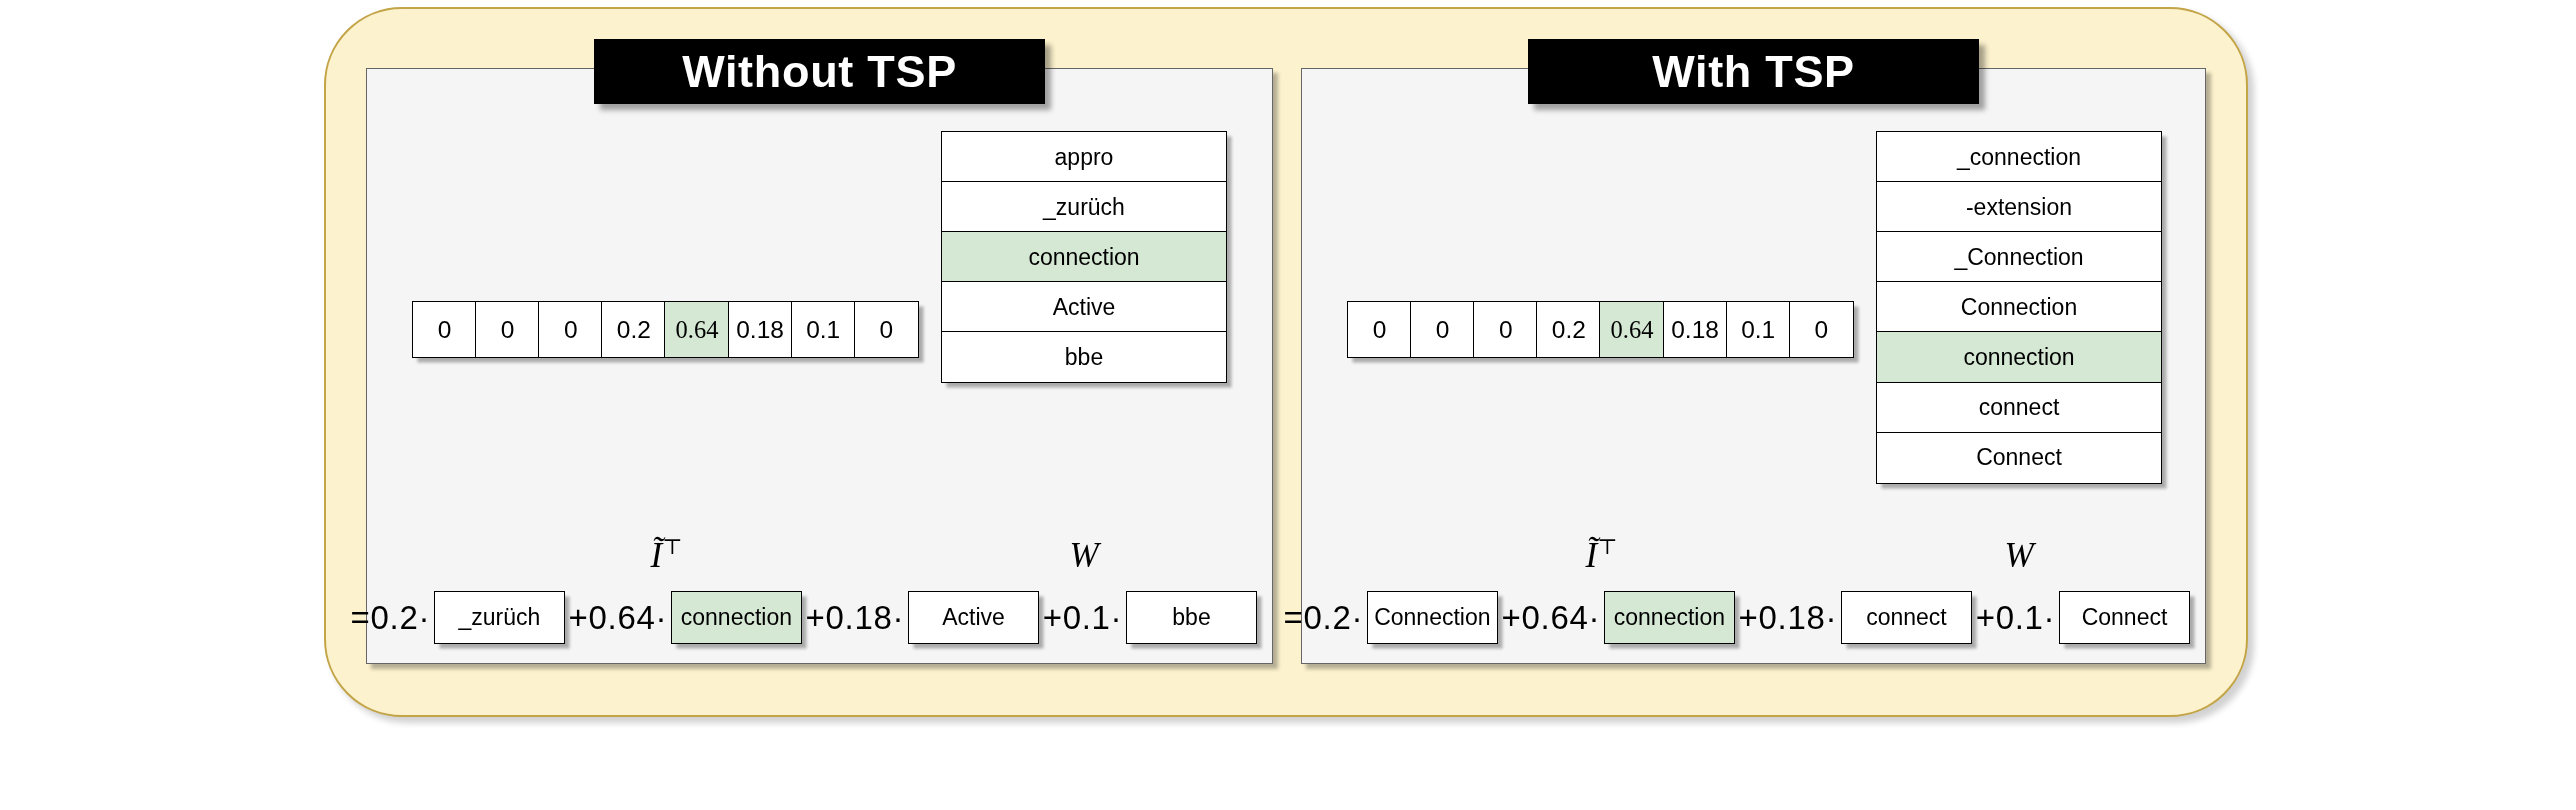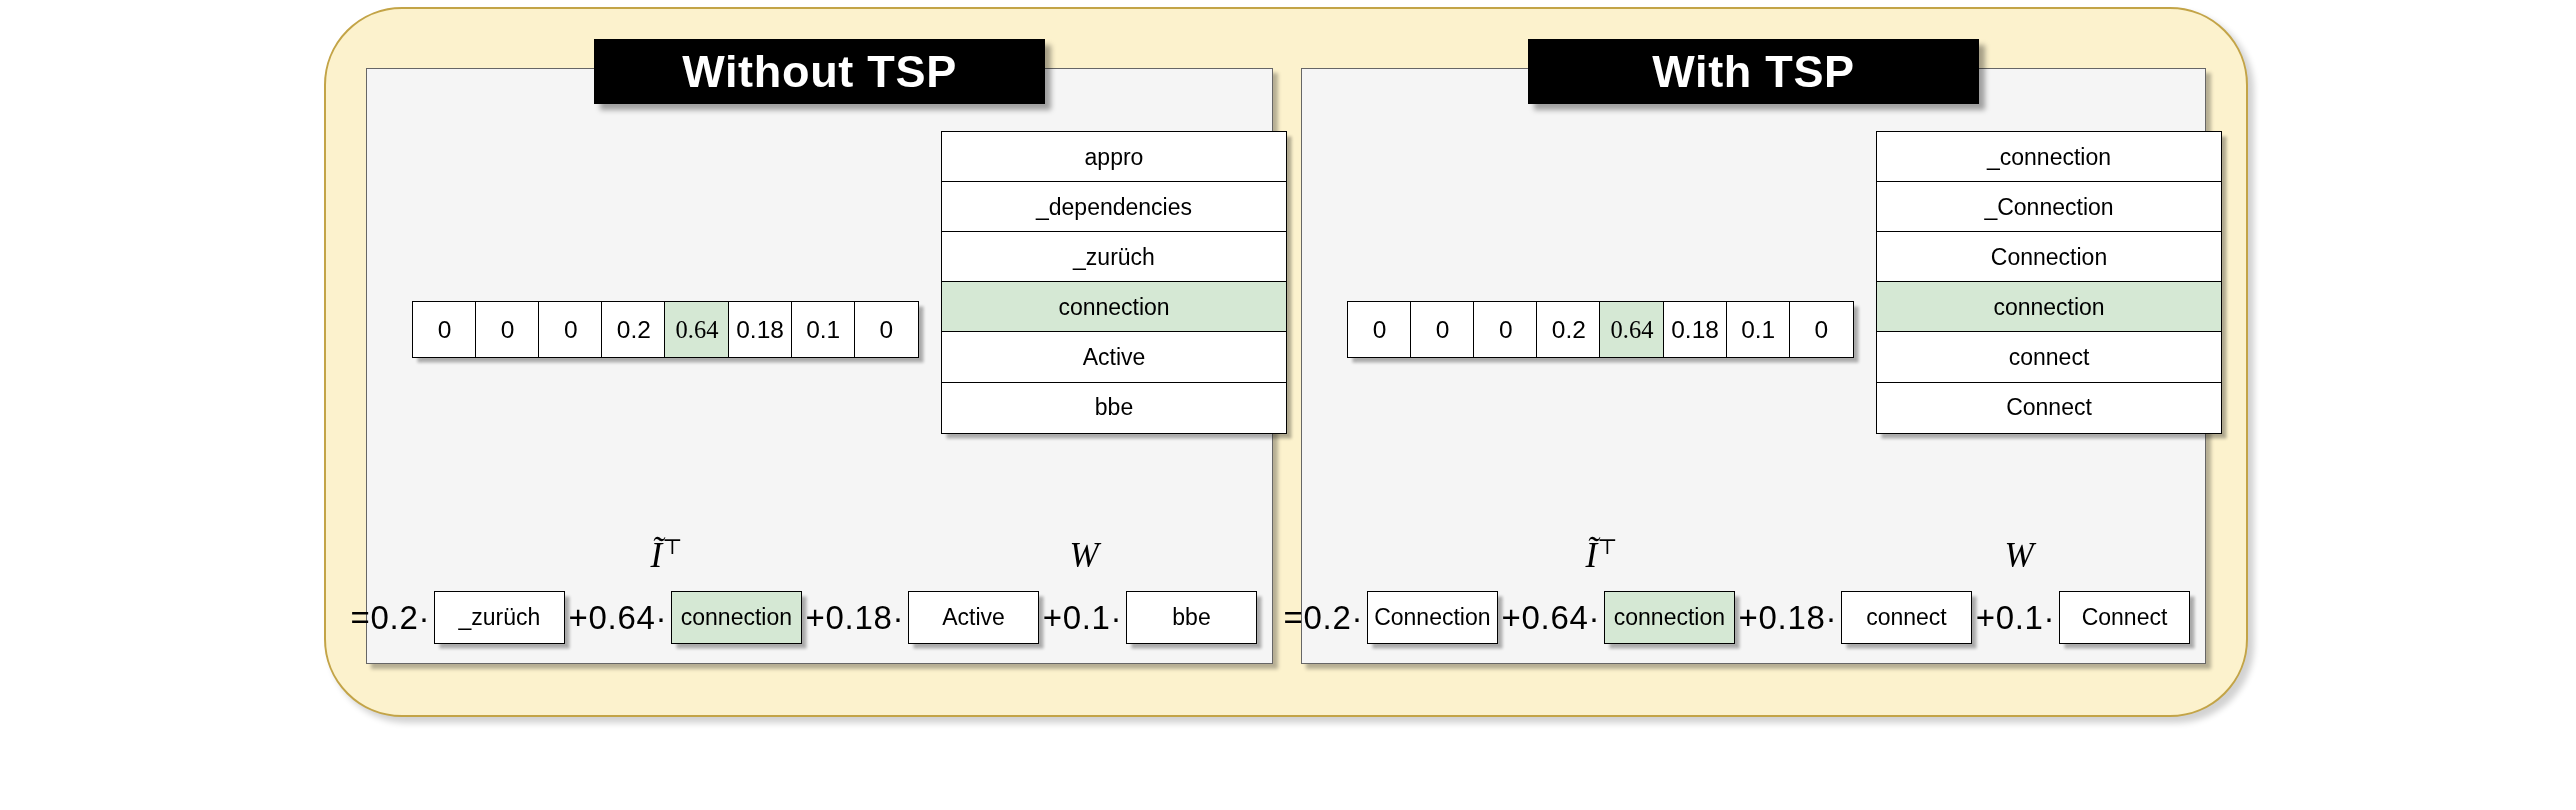--- a/index.html
+++ b/index.html
@@ -42,21 +42,21 @@
   .vector-cell{
     width:65px;height:57px;margin-left:-1.9px;
     border:1.9px solid #000;background:#ffffff;
     display:flex;align-items:center;justify-content:center;
     font-size:24.5px;box-sizing:border-box;flex:none;
   }
   .vector-cell:first-child{margin-left:0;}
   .vector-cell.hl{background:var(--hl-green);font-family:Liberation Serif, serif;}
 
   .word-list{
-    position:absolute;left:574px;top:62px;width:346px;
+    position:absolute;left:574px;top:62px;width:286px;
     box-shadow:4.5px 4.5px 3px rgba(0,0,0,0.3);
   }
   .word-row{
     height:52px;margin-top:-1.9px;
     border:1.9px solid #000;background:#ffffff;
     display:flex;align-items:center;justify-content:center;
     font-size:23px;box-sizing:border-box;
   }
   .word-row:first-child{margin-top:0;}
   .word-row.hl{background:var(--hl-green);}
@@ -104,21 +104,20 @@
         <div class="vector-cell">0</div>
         <div class="vector-cell">0</div>
         <div class="vector-cell">0.2</div>
         <div class="vector-cell hl">0.64</div>
         <div class="vector-cell">0.18</div>
         <div class="vector-cell">0.1</div>
         <div class="vector-cell">0</div>
       </div>
     <div class="word-list">
         <div class="word-row">appro</div>
-        <div class="word-row">_dependencies</div>
         <div class="word-row">_zurüch</div>
         <div class="word-row hl">connection</div>
         <div class="word-row">Active</div>
         <div class="word-row">bbe</div>
       </div>
     <div class="math-label vec">
       <span>Ĩ</span><sup>⊤</sup>
     </div>
     <div class="math-label mat">W</div>
     <div class="equation">
@@ -139,20 +138,21 @@
         <div class="vector-cell">0</div>
         <div class="vector-cell">0</div>
         <div class="vector-cell">0.2</div>
         <div class="vector-cell hl">0.64</div>
         <div class="vector-cell">0.18</div>
         <div class="vector-cell">0.1</div>
         <div class="vector-cell">0</div>
       </div>
     <div class="word-list">
         <div class="word-row">_connection</div>
+        <div class="word-row">-extension</div>
         <div class="word-row">_Connection</div>
         <div class="word-row">Connection</div>
         <div class="word-row hl">connection</div>
         <div class="word-row">connect</div>
         <div class="word-row">Connect</div>
       </div>
     <div class="math-label vec">
       <span>Ĩ</span><sup>⊤</sup>
     </div>
     <div class="math-label mat">W</div>

